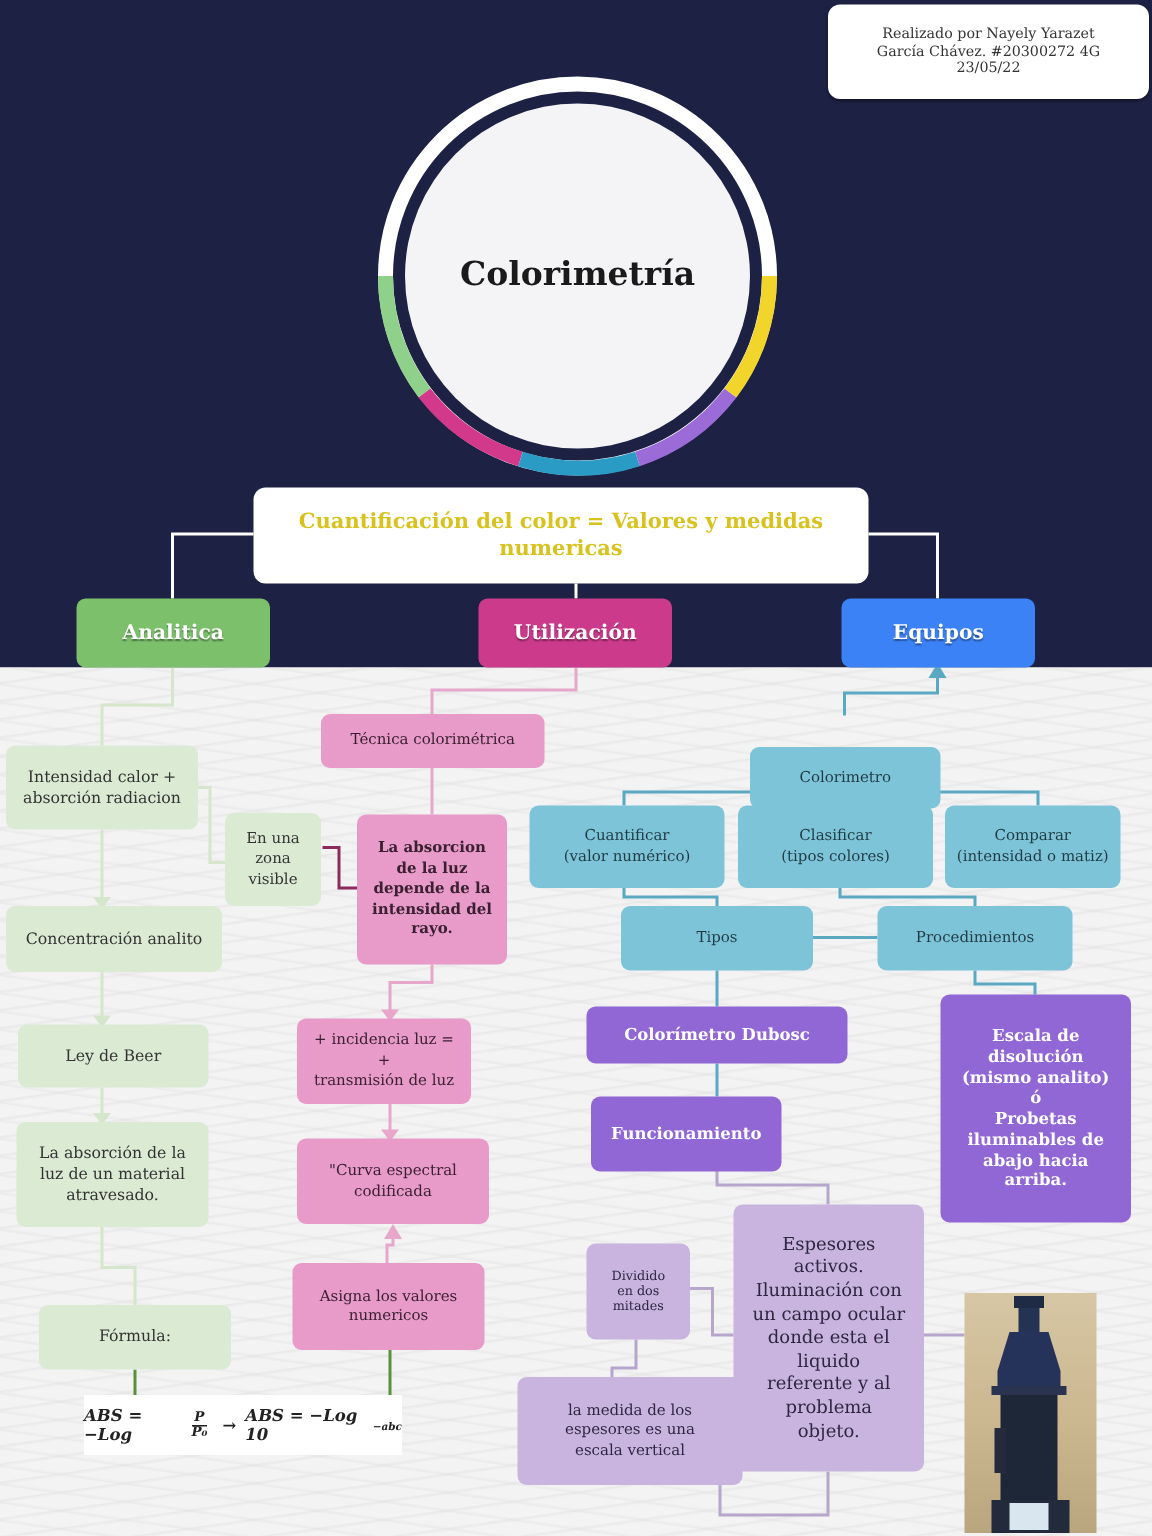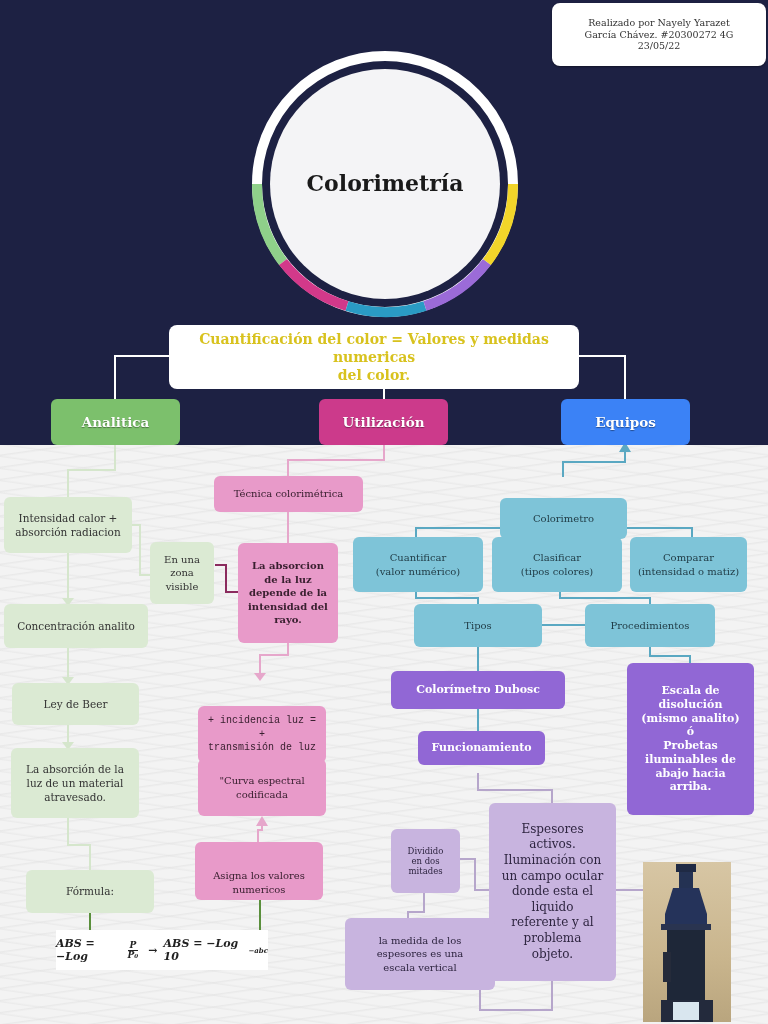--- a/index.html
+++ b/index.html
@@ -106,21 +106,20 @@
   <path d="M175,258 A128,128 0 0 0 237,214" fill="none" stroke="#9b6bd8" stroke-width="10"></path>
   <path d="M237,214 A128,128 0 0 0 263,136" fill="none" stroke="#f2d52a" stroke-width="10"></path>
   <circle cx="135" cy="136" r="120" fill="#1d2143"></circle>
   <circle cx="135" cy="136" r="115" fill="#f4f4f6"></circle>
 </svg>
 <div class="title">Colorimetría</div>
 
 <div class="box def">
   <div>
     <div>Cuantificación del color =  Valores y medidas numericas</div>
-    <div>del color.</div>
   </div>
 </div>
 
 <div class="box cat green-h">Analitica</div>
 <div class="box cat pink-h">Utilización</div>
 <div class="box cat blue-h">Equipos</div>
 
 <div class="box g" style="left:4px;top:497px;width:128px;height:56px;">
   <div>
       <div>Intensidad calor +</div>
@@ -158,33 +157,33 @@
 <div class="box p" style="left:214px;top:476px;width:149px;height:36px;">Técnica colorimétrica</div>
 <div class="box p" style="left:238px;top:543px;width:100px;height:100px;font-weight:bold;">
   <div>
       <div>La absorcion</div>
       <div>de la luz</div>
       <div>depende de la</div>
       <div>intensidad del</div>
       <div>rayo.</div>
     </div>
 </div>
-<div class="box p" style="left:198px;top:706px;width:128px;height:57px;font-family:Liberation Mono, monospace;">
+<div class="box p" style="left:198px;top:679px;width:116px;height:57px;">
   <div>
       <div>+ incidencia luz = +</div>
       <div>transmisión de luz</div>
     </div>
 </div>
 <div class="box p" style="left:198px;top:759px;width:128px;height:57px;">
   <div>
       <div>"Curva espectral</div>
       <div>codificada</div>
     </div>
 </div>
-<div class="box p" style="left:195px;top:842px;width:128px;height:58px;align-items:flex-end;">
+<div class="box p" style="left:195px;top:842px;width:128px;height:58px;">
   <div>
       <div>Asigna los valores</div>
       <div>numericos</div>
     </div>
 </div>
 
 <div class="box b" style="left:500px;top:498px;width:127px;height:41px;">Colorimetro</div>
 <div class="box b" style="left:353px;top:537px;width:130px;height:55px;">
   <div>
       <div>Cuantificar</div>
@@ -199,21 +198,21 @@
 </div>
 <div class="box b" style="left:630px;top:537px;width:117px;height:55px;">
   <div>
       <div>Comparar</div>
       <div>(intensidad o matiz)</div>
     </div>
 </div>
 <div class="box b" style="left:414px;top:604px;width:128px;height:43px;">Tipos</div>
 <div class="box b" style="left:585px;top:604px;width:130px;height:43px;">Procedimientos</div>
 <div class="box v" style="left:391px;top:671px;width:174px;height:38px;">Colorímetro Dubosc</div>
-<div class="box v" style="left:418px;top:731px;width:127px;height:34px;">Funcionamiento</div>
+<div class="box v" style="left:394px;top:731px;width:127px;height:50px;">Funcionamiento</div>
 <div class="box v" style="left:627px;top:663px;width:127px;height:152px;line-height:1.25;">
   <div>
       <div>Escala de</div>
       <div>disolución</div>
       <div>(mismo analito)</div>
       <div>ó</div>
       <div>Probetas</div>
       <div>iluminables de</div>
       <div>abajo hacia</div>
       <div>arriba.</div>

